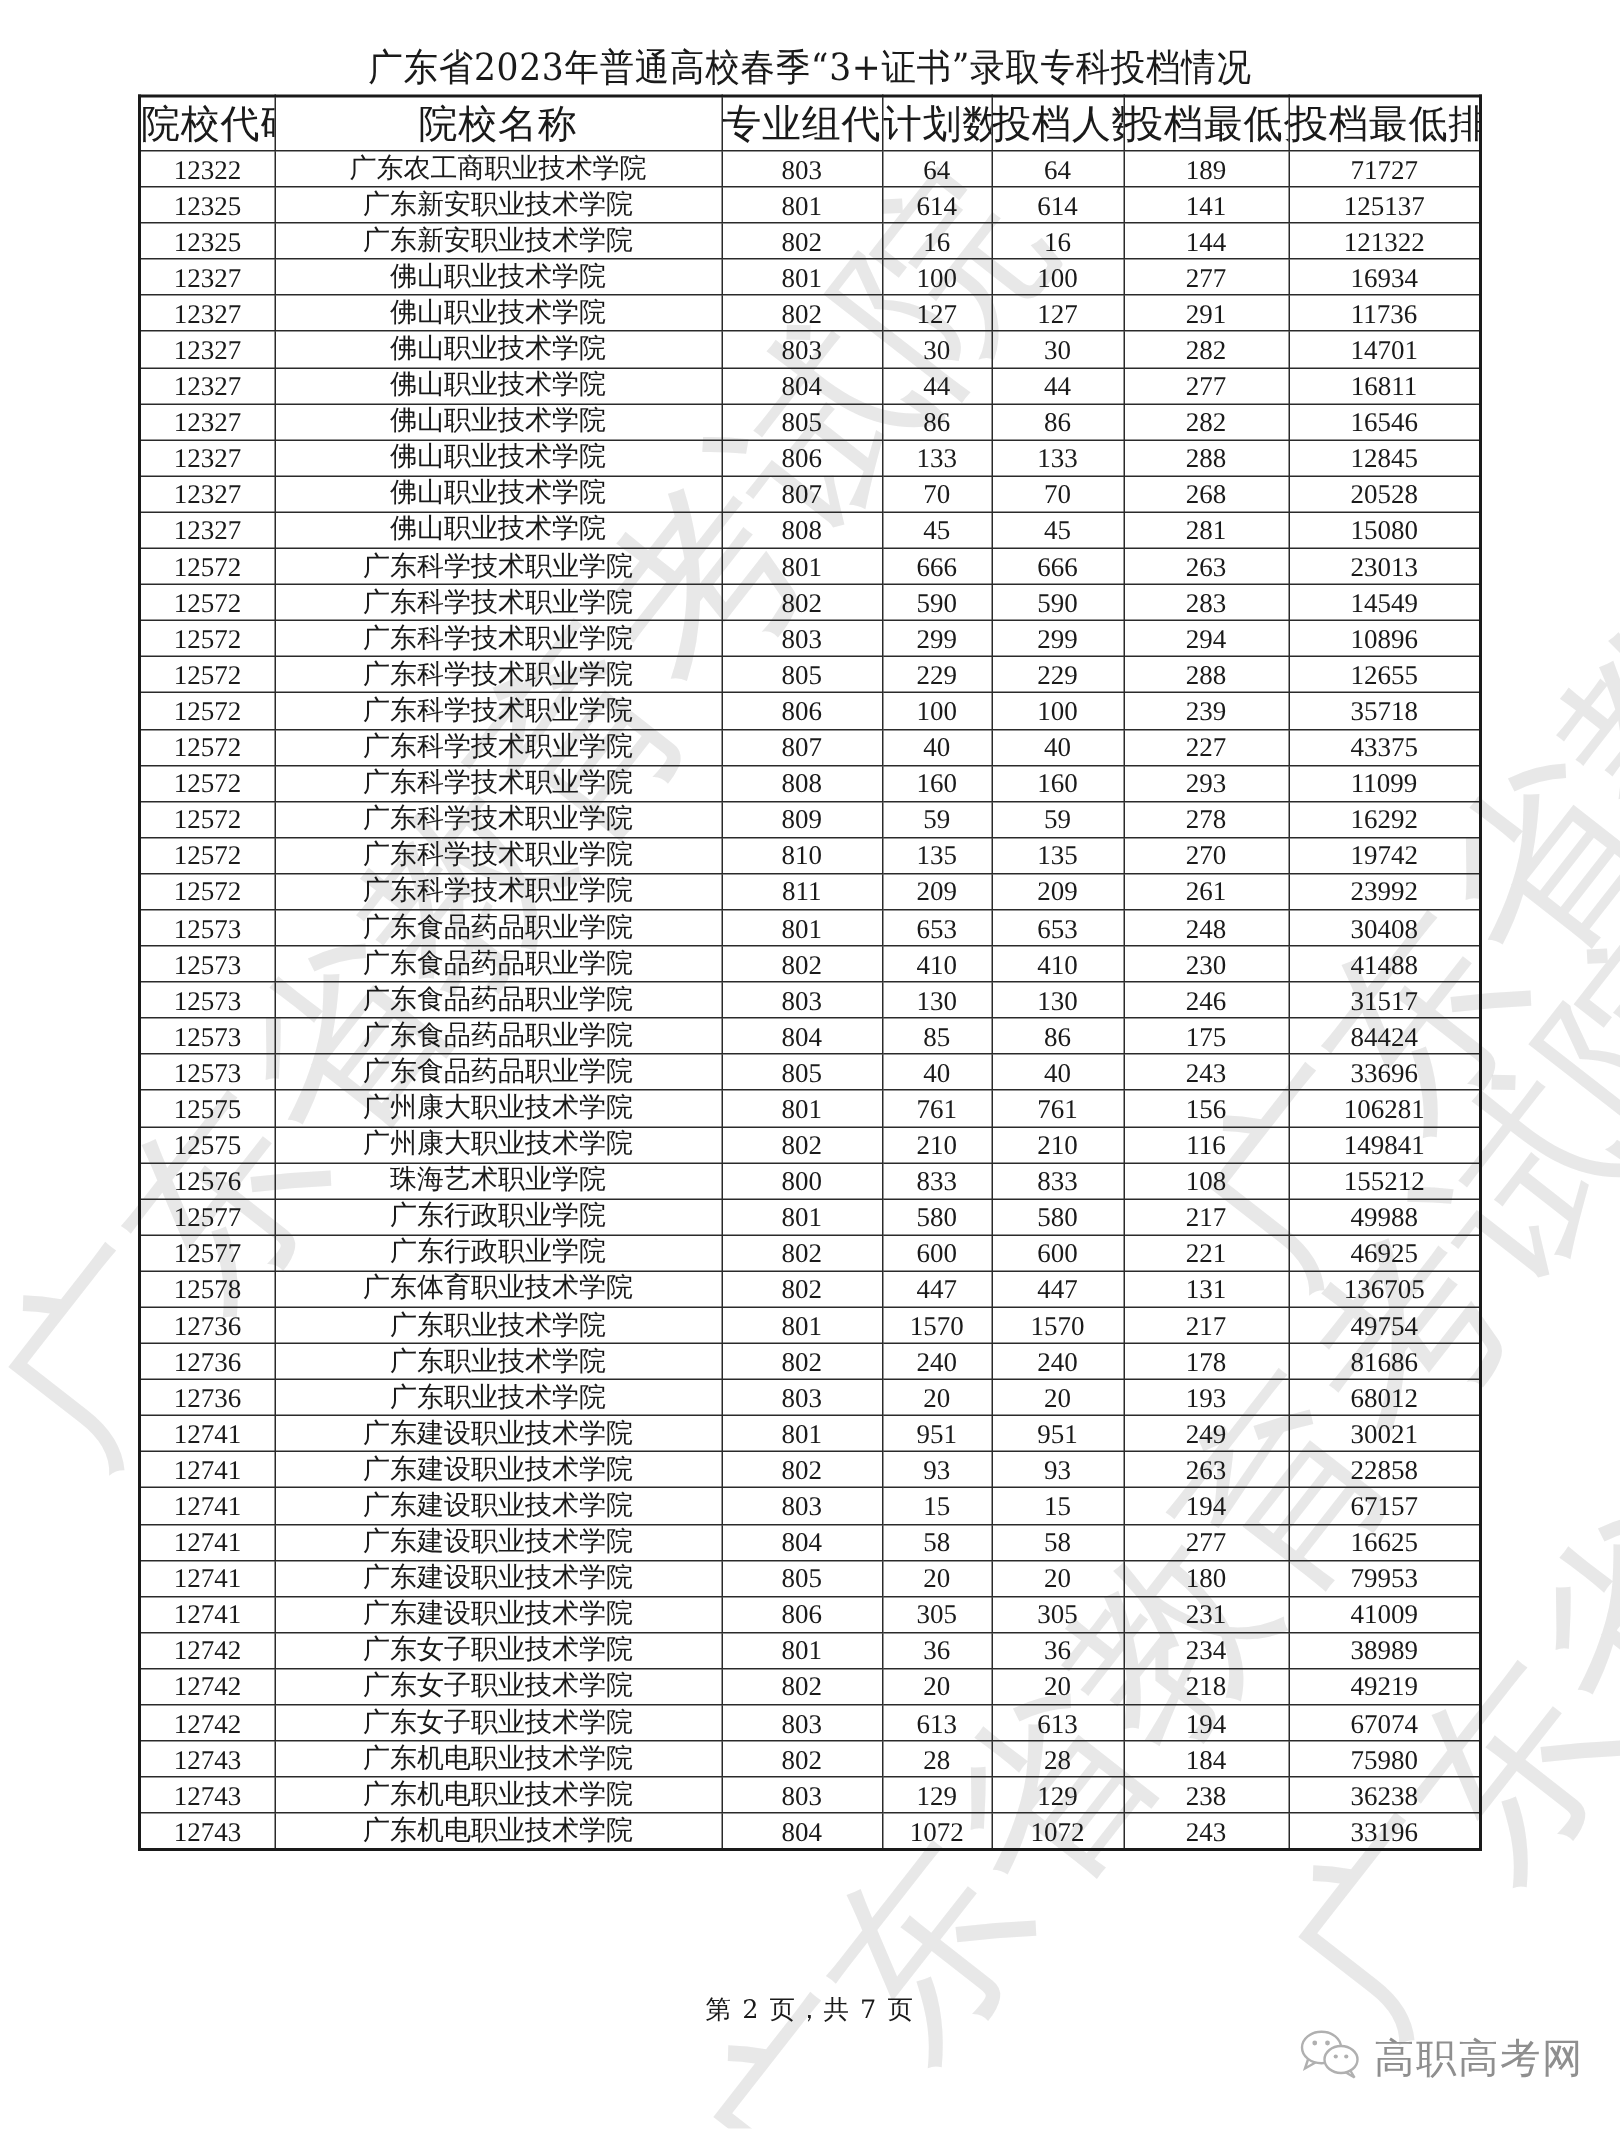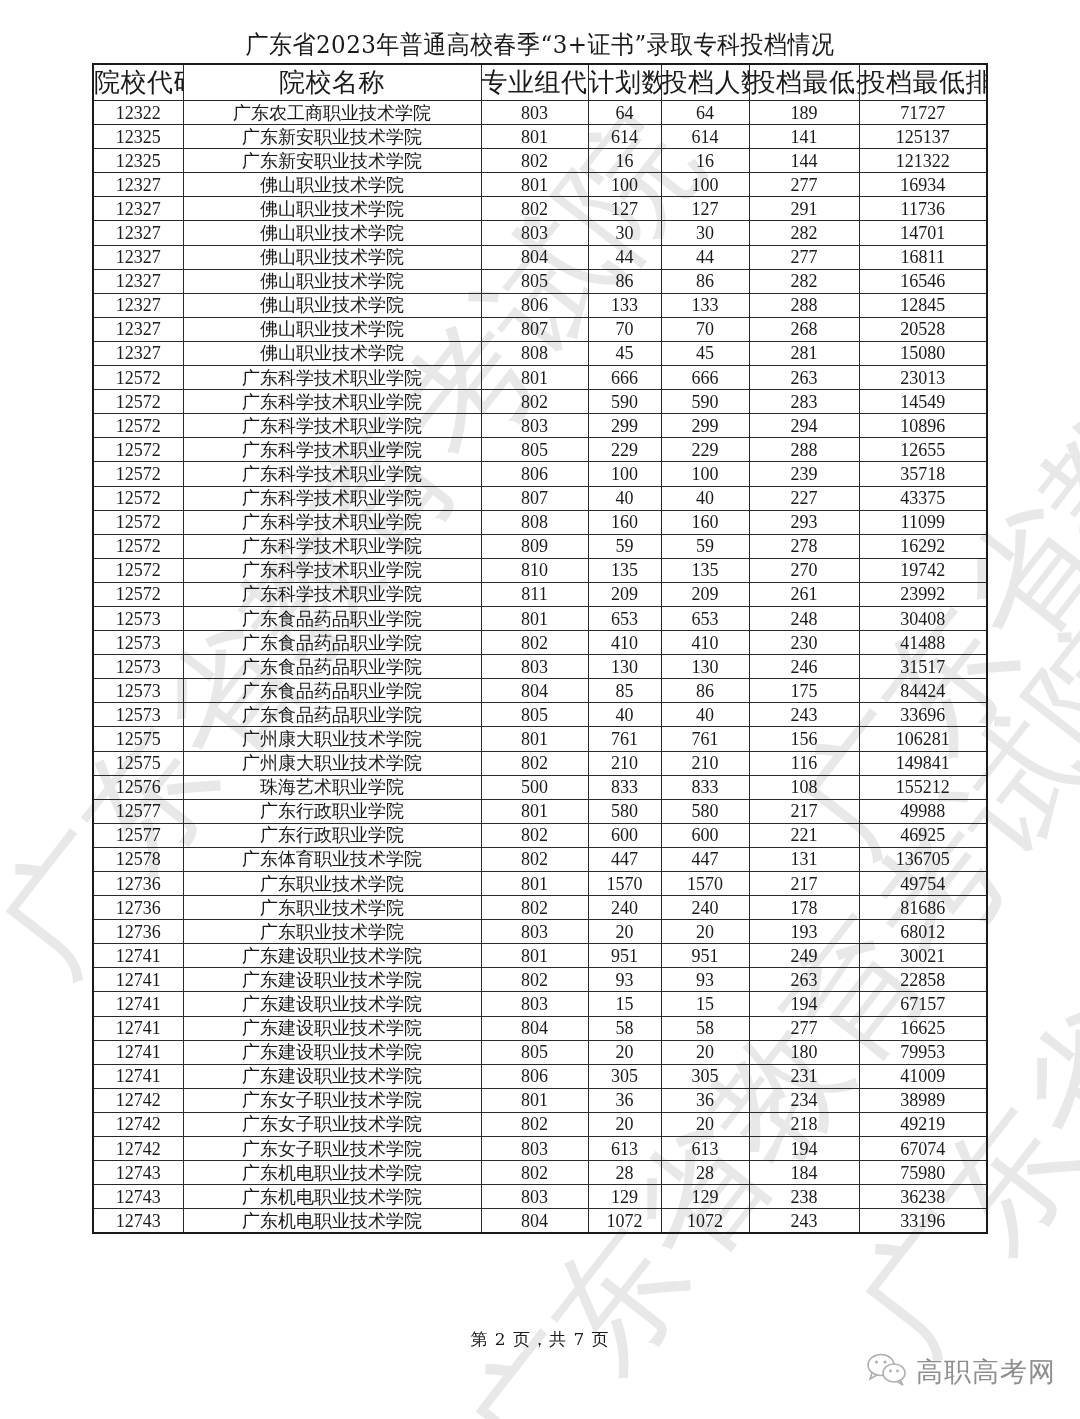--- a/index.html
+++ b/index.html
@@ -363,21 +363,21 @@
         <td>广州康大职业技术学院</td>
         <td class="num">802</td>
         <td class="num">210</td>
         <td class="num">210</td>
         <td class="num">116</td>
         <td class="num">149841</td>
       </tr>
       <tr>
         <td class="num">12576</td>
         <td>珠海艺术职业学院</td>
-        <td class="num">500</td>
+        <td class="num">800</td>
         <td class="num">833</td>
         <td class="num">833</td>
         <td class="num">108</td>
         <td class="num">155212</td>
       </tr>
       <tr>
         <td class="num">12577</td>
         <td>广东行政职业学院</td>
         <td class="num">801</td>
         <td class="num">580</td>

